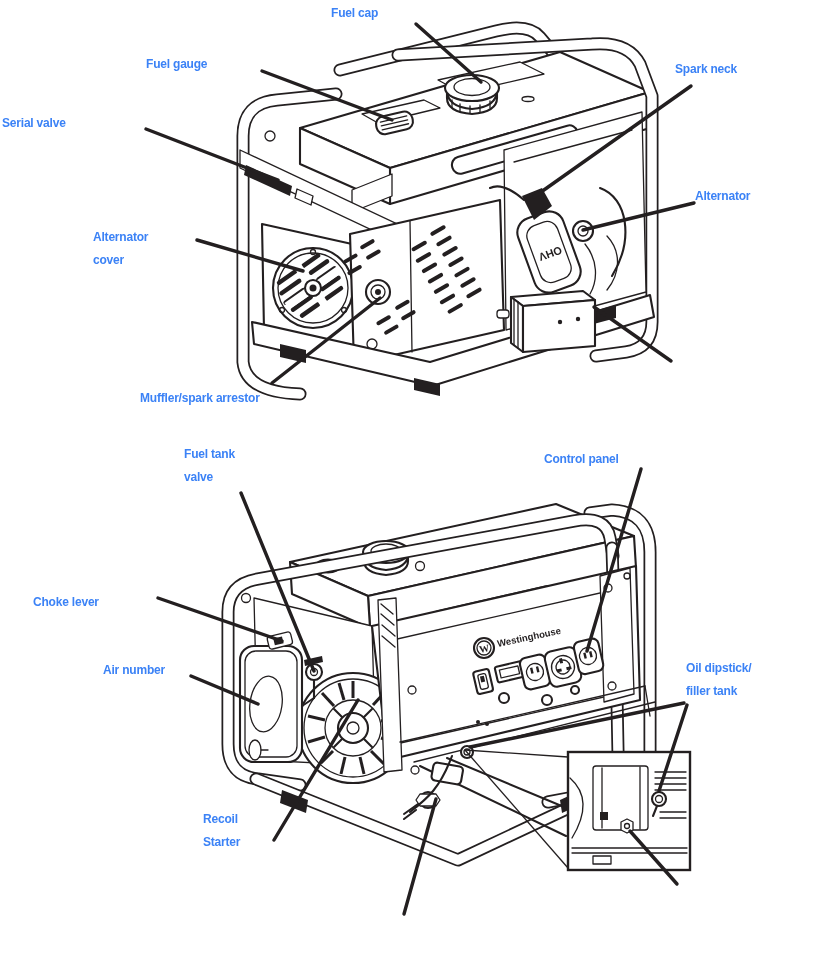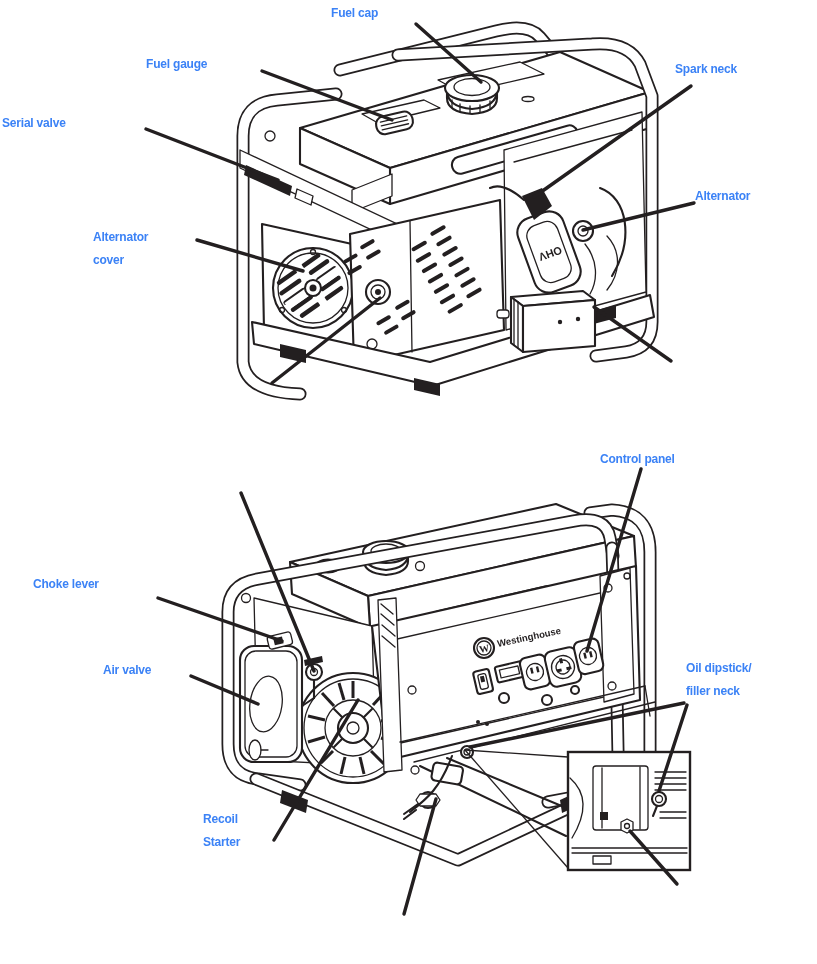--- a/index.html
+++ b/index.html
@@ -396,21 +396,24 @@
   </g>
 </svg>
 
 <div class="lbl" style="left:331px;top:2px">Fuel cap</div>
 <div class="lbl" style="left:146px;top:53px">Fuel gauge</div>
 <div class="lbl" style="left:2px;top:112px">Serial valve</div>
 <div class="lbl" style="left:93px;top:226px">Alternator
 cover</div>
 <div class="lbl" style="left:675px;top:58px">Spark neck</div>
 <div class="lbl" style="left:695px;top:185px">Alternator</div>
-
-<div class="lbl" style="left:600px;top:448px">Control panel</div>
-<div class="lbl" style="left:33px;top:573px">Choke lever</div>
-<div class="lbl" style="left:103px;top:659px">Air valve</div>
+<div class="lbl" style="left:140px;top:387px">Muffler/spark arrestor</div>
+
+<div class="lbl" style="left:184px;top:443px">Fuel tank
+valve</div>
+<div class="lbl" style="left:544px;top:448px">Control panel</div>
+<div class="lbl" style="left:33px;top:591px">Choke lever</div>
+<div class="lbl" style="left:103px;top:659px">Air number</div>
 <div class="lbl" style="left:203px;top:808px">Recoil
 Starter</div>
 <div class="lbl" style="left:686px;top:657px">Oil dipstick/
-filler neck</div>
+filler tank</div>
 </div>
 
 </body></html>

